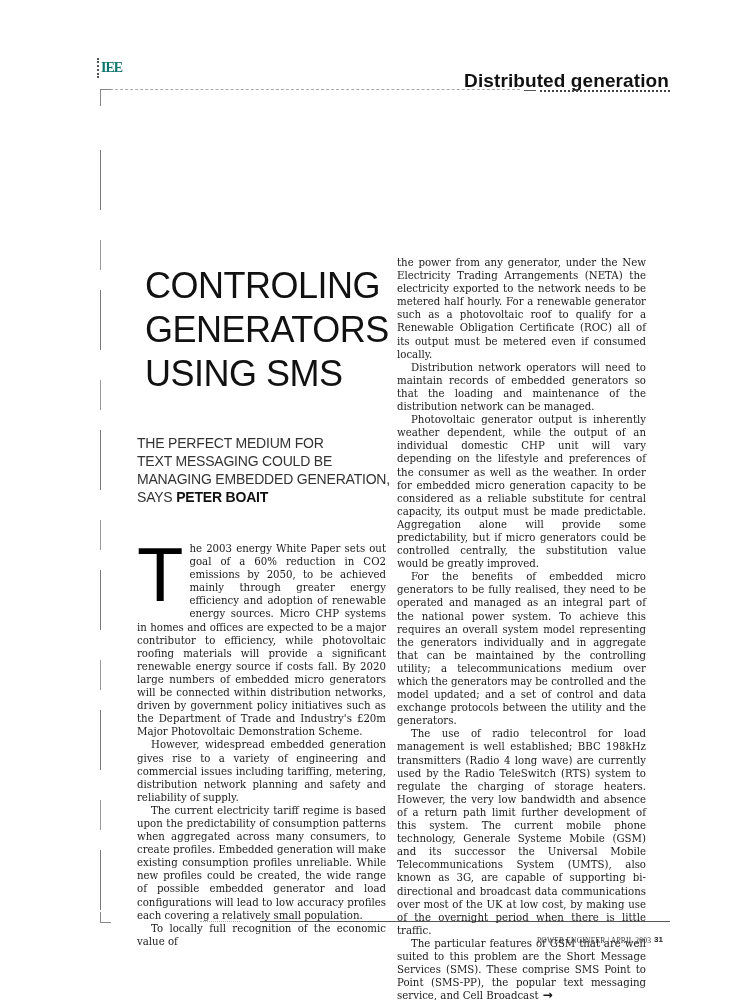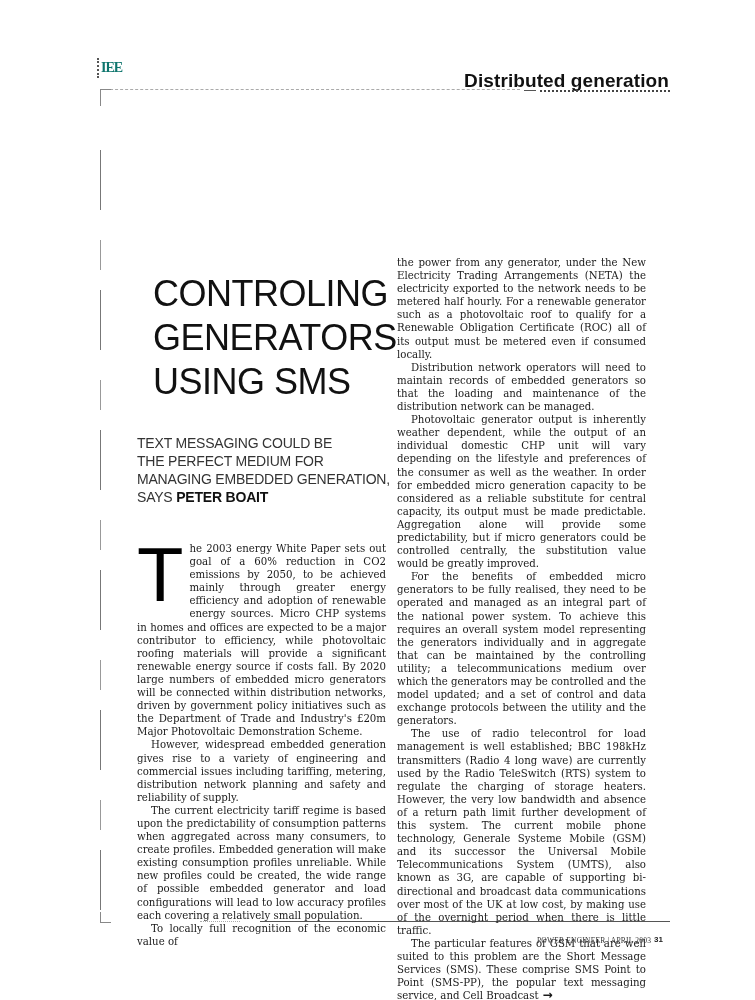--- a/index.html
+++ b/index.html
@@ -8,21 +8,21 @@
   .section-title { position: absolute; right: 86px; top: 70px; font-family: "Liberation Sans", sans-serif; font-weight: bold; font-size: 19px; color: #111; letter-spacing: 0.1px; }
   .section-underline { position: absolute; left: 540px; top: 90px; width: 130px; height: 1px; border-top: 2px dotted #444; }
   .section-dash { position: absolute; left: 524px; top: 90px; width: 12px; height: 1px; background: #555; }
   .top-rule { position: absolute; left: 100px; top: 89px; width: 420px; height: 0; border-top: 1px dashed #aaa; }
   .corner-tl { position: absolute; left: 100px; top: 89px; width: 10px; height: 16px; border-left: 1px solid #888; border-top: 1px solid #888; }
   .left-rule { position: absolute; left: 100px; top: 150px; width: 1px; height: 780px; background: repeating-linear-gradient(to bottom, #777 0 60px, transparent 60px 90px, #999 90px 120px, transparent 120px 140px); }
   .corner-bl { position: absolute; left: 100px; top: 912px; width: 10px; height: 10px; border-left: 1px solid #888; border-bottom: 1px solid #888; }
   .bottom-rule { position: absolute; left: 260px; top: 921px; width: 410px; height: 0; border-top: 1px solid #555; }
   .bottom-rule-2 { position: absolute; left: 200px; top: 921px; width: 40px; border-top: 1px dotted #aaa; }
 
-  .headline { position: absolute; left: 137px; top: 256px; width: 260px; font-family: "Liberation Sans", sans-serif; font-weight: normal; font-size: 36px; line-height: 44px; letter-spacing: -0.5px; color: #111; margin: 16px; }
+  .headline { position: absolute; left: 137px; top: 256px; width: 260px; font-family: "Liberation Sans", sans-serif; font-weight: normal; font-size: 36px; line-height: 44px; letter-spacing: -0.5px; color: #111; margin: 8px; }
   .headline span { display: block; }
   .standfirst { position: absolute; left: 137px; top: 434px; width: 260px; font-family: "Liberation Sans", sans-serif; font-size: 14px; line-height: 18px; color: #333; text-transform: uppercase; letter-spacing: -0.2px; }
   .standfirst .line { display: block; }
   .standfirst .author { font-weight: bold; color: #111; }
 
   .col { position: absolute; font-size: 10.2px; line-height: 13.1px; text-align: justify; color: #1a1a1a; }
   .col p { margin: 0; text-indent: 14px; }
   .col p.noindent { text-indent: 0; }
   .col-left { left: 137px; top: 542px; width: 249px; }
   .col-right { left: 397px; top: 256px; width: 249px; }
@@ -46,22 +46,22 @@
 <div class="bottom-rule-2"></div>
 <div class="bottom-rule"></div>
 
 <h1 class="headline">
   <span>CONTROLING</span>
   <span>GENERATORS</span>
   <span>USING SMS</span>
 </h1>
 
 <div class="standfirst">
+  <span class="line">THE PERFECT MEDIUM FOR</span>
   <span class="line">TEXT MESSAGING COULD BE</span>
-  <span class="line">THE PERFECT MEDIUM FOR</span>
   <span class="line">MANAGING EMBEDDED GENERATION,</span>
   <span class="line"><span>SAYS</span> <span class="author">PETER BOAIT</span></span>
 </div>
 
 <div class="col col-left">
   <p class="noindent"><span class="dropcap">T</span><span>he 2003 energy White Paper sets out goal of a 60% reduction in CO2 emissions by 2050, to be achieved mainly through greater energy efficiency and adoption of renewable energy sources. Micro CHP systems in homes and offices are expected to be a major contributor to efficiency, while photovoltaic roofing materials will provide a significant renewable energy source if costs fall. By 2020 large numbers of embedded micro generators will be connected within distribution networks, driven by government policy initiatives such as the Department of Trade and Industry's £20m Major Photovoltaic Demonstration Scheme.</span></p>
   <p>However, widespread embedded generation gives rise to a variety of engineering and commercial issues including tariffing, metering, distribution network planning and safety and reliability of supply.</p>
   <p>The current electricity tariff regime is based upon the predictability of consumption patterns when aggregated across many consumers, to create profiles. Embedded generation will make existing consumption profiles unreliable. While new profiles could be created, the wide range of possible embedded generator and load configurations will lead to low accuracy profiles each covering a relatively small population.</p>
   <p>To locally full recognition of the economic value of</p>
 </div>

